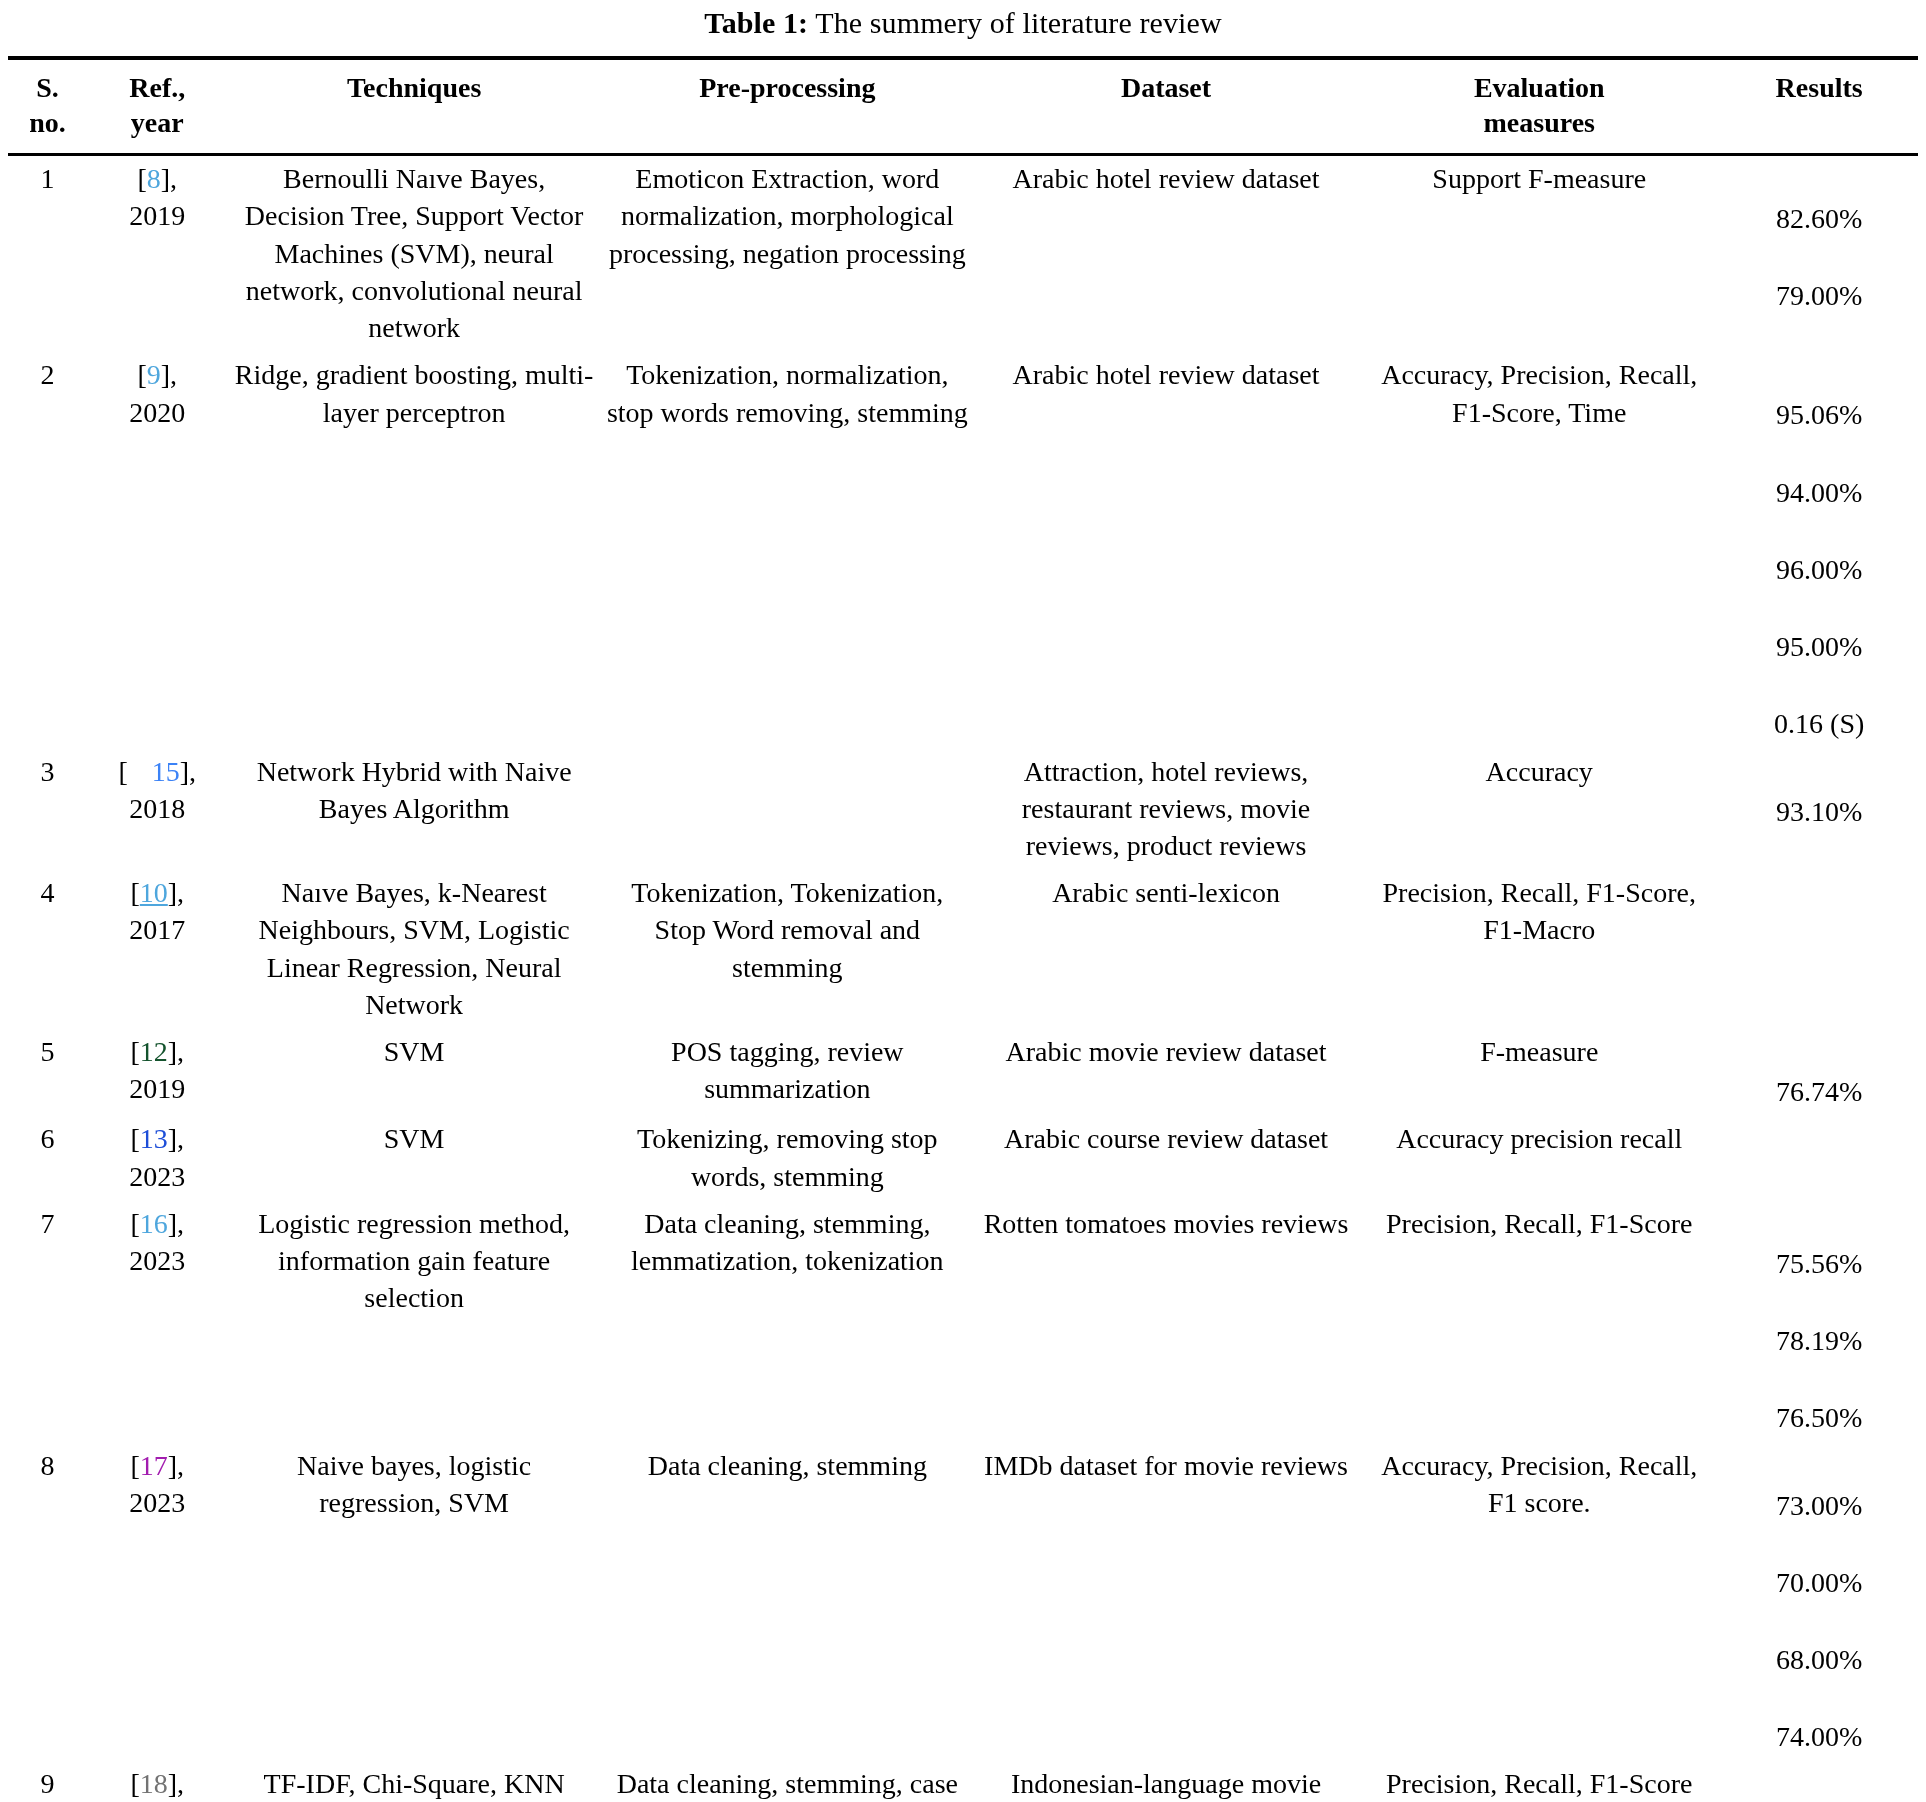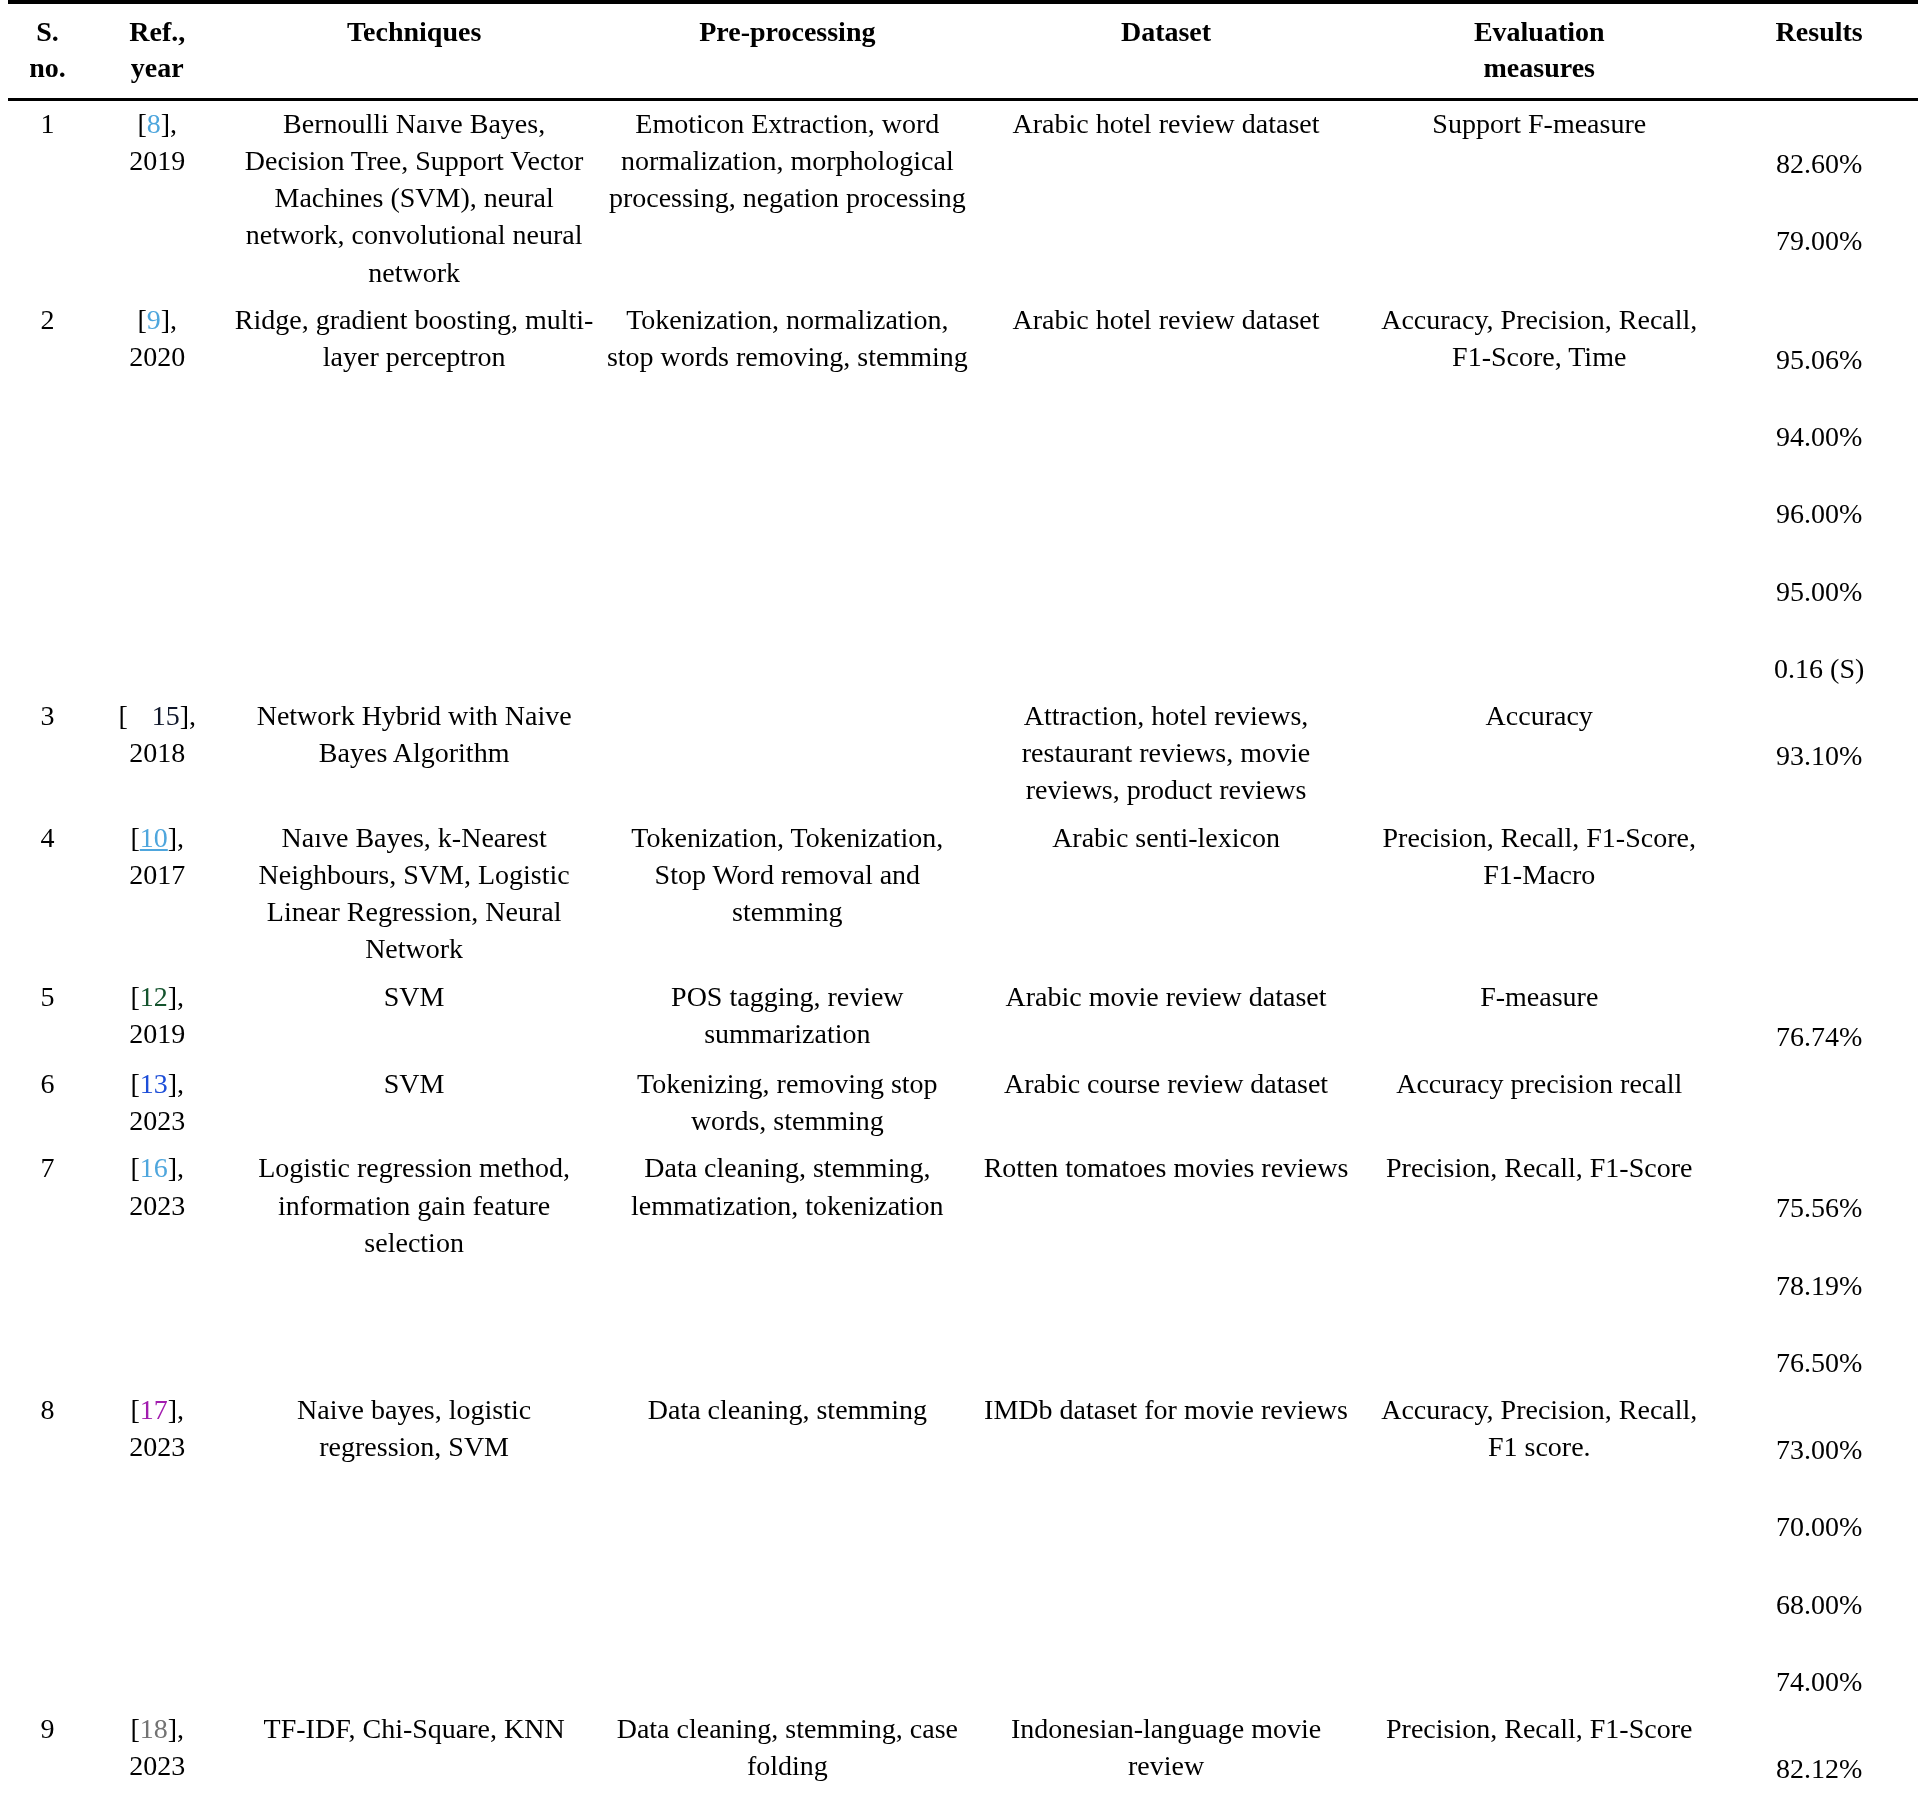--- a/index.html
+++ b/index.html
@@ -75,20 +75,23 @@
   .col-res   { width: 180px; }
   .ref-cell .ref-line { display: block; }
   .ref-num { color: #4ea6dd; }
   .res-cell span { display: block; margin-top: 40px; }
 </style>
 </head>
 <body>
 
 <div class="page">
 
+  <div class="table-caption">
+    <span class="cap-label">Table 1:</span><span class="cap-text"> The summery of literature review</span>
+  </div>
 
   <table class="lit-table">
     <colgroup>
       <col class="col-sno">
       <col class="col-ref">
       <col class="col-tech">
       <col class="col-pre">
       <col class="col-data">
       <col class="col-eval">
       <col class="col-res">
@@ -151,21 +154,21 @@
             <span>95.06%</span>
             <span>94.00%</span>
             <span>96.00%</span>
             <span>95.00%</span>
             <span>0.16 (S)</span>
           </td>
         </tr>
         <tr>
           <td>3</td>
           <td class="ref-cell">
-            <span class="ref-line"><span>[</span><span class="ref-num" style="color: #0f172a; margin-left: 24px;">15</span><span>],</span></span>
+            <span class="ref-line"><span>[</span><span class="ref-num" style="color: #3b82f6; margin-left: 24px;">15</span><span>],</span></span>
             <span class="ref-line">2018</span>
           </td>
           <td>Network Hybrid with Naive Bayes Algorithm</td>
           <td></td>
           <td>Attraction, hotel reviews, restaurant reviews, movie reviews, product reviews</td>
           <td>Accuracy</td>
           <td class="res-cell">
             <span>93.10%</span>
           </td>
         </tr>

